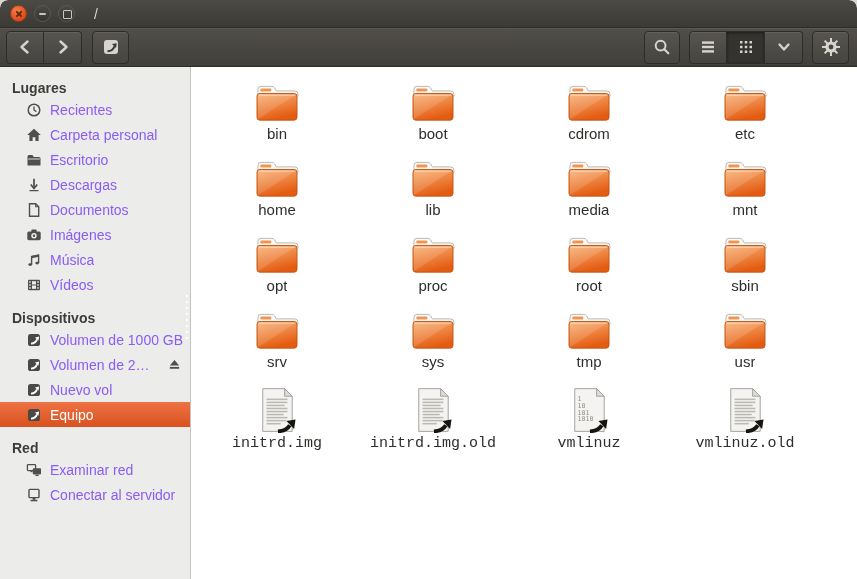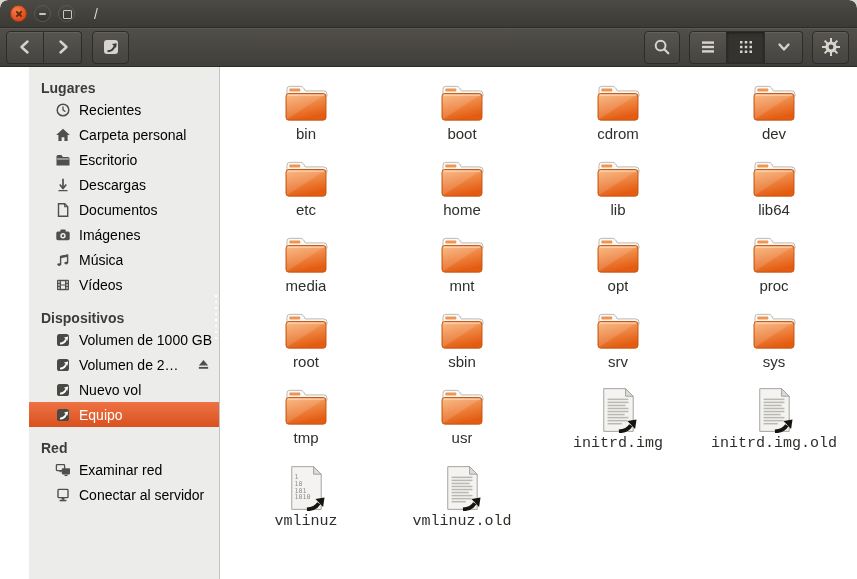--- a/index.html
+++ b/index.html
@@ -49,30 +49,30 @@
   .btn-group .tbtn{border-radius:0;border-left-width:0;}
   .btn-group .tbtn:first-child{border-radius:4px 0 0 4px;border-left-width:1px;}
   .btn-group .tbtn:last-child{border-radius:0 4px 4px 0;}
   .loc-btn{margin-left:10px;width:37px;}
   .spacer{flex:1;}
   .search-btn{width:36px;margin-right:9px;}
   .view-group{margin-right:9px;}
   .gear-btn{width:37px;margin-right:2px;}
   .ticon{display:block;}
   
-  .content{flex:1;display:flex;min-height:0;margin-left:29px;}
+  .content{flex:1;display:flex;min-height:0;}
   .sidebar{
     width:191px;flex:0 0 191px;background:#ececea;border-right:1px solid #c6c4c0;
     padding-top:8px;position:relative;overflow:hidden;
   }
   .section-header{font-weight:bold;color:#3d3c39;font-size:14px;padding:5px 0 3px 12px;height:22px;}
   .section{margin-bottom:8px;}
   .side-item{
     display:flex;align-items:center;height:25px;padding-left:26px;
-    color:#000000;font-size:14px;gap:8px;cursor:default;white-space:nowrap;
+    color:#8b5cf6;font-size:14px;gap:8px;cursor:default;white-space:nowrap;
   }
   .side-icon{flex:0 0 16px;color:#504f4b;}
   .side-label{overflow:hidden;text-overflow:ellipsis;}
   .side-item.selected{
     background:linear-gradient(#ee7244,#d9511f);
     color:#fff;
   }
   .eject{margin-left:auto;margin-right:9px;display:flex;align-items:center;color:#524f4a;}
   .grip{
     position:absolute;right:2px;top:228px;width:2px;height:44px;
@@ -476,26 +476,20 @@
     <span class="cell-label">boot</span>
   </div>
 
   <div class="cell">
     <svg width="46" height="40">
               <use href="#i-bigfolder"></use>
             </svg>
     <span class="cell-label">cdrom</span>
   </div>
 
-  <div class="cell">
-    <svg width="46" height="40">
-              <use href="#i-bigfolder"></use>
-            </svg>
-    <span class="cell-label">dev</span>
-  </div>
 
   <div class="cell">
     <svg width="46" height="40">
               <use href="#i-bigfolder"></use>
             </svg>
     <span class="cell-label">etc</span>
   </div>
 
   <div class="cell">
     <svg width="46" height="40">
@@ -504,26 +498,20 @@
     <span class="cell-label">home</span>
   </div>
 
   <div class="cell">
     <svg width="46" height="40">
               <use href="#i-bigfolder"></use>
             </svg>
     <span class="cell-label">lib</span>
   </div>
 
-  <div class="cell">
-    <svg width="46" height="40">
-              <use href="#i-bigfolder"></use>
-            </svg>
-    <span class="cell-label">lib64</span>
-  </div>
 
   <div class="cell">
     <svg width="46" height="40">
               <use href="#i-bigfolder"></use>
             </svg>
     <span class="cell-label">media</span>
   </div>
 
   <div class="cell">
     <svg width="46" height="40">

